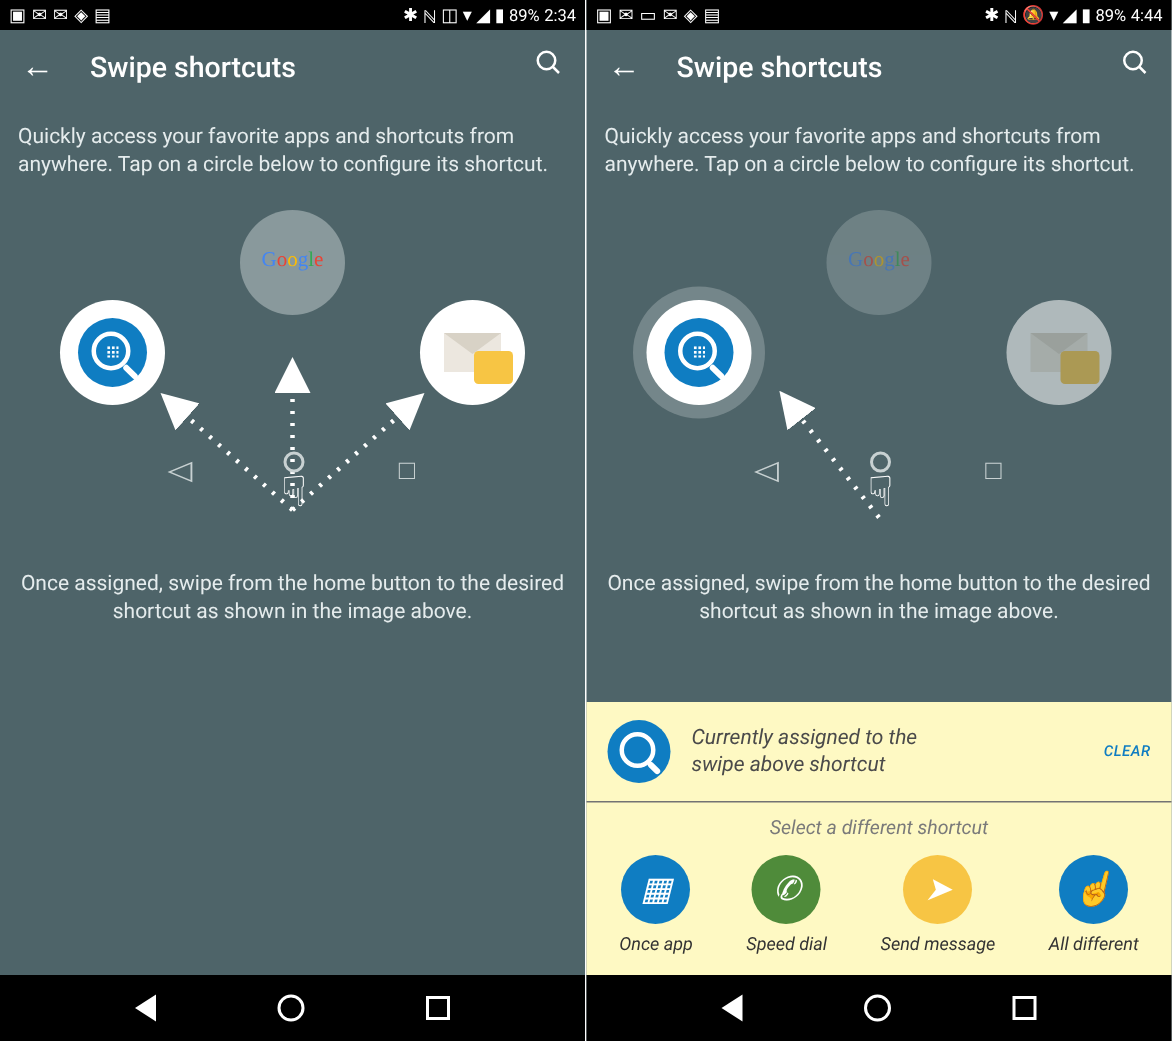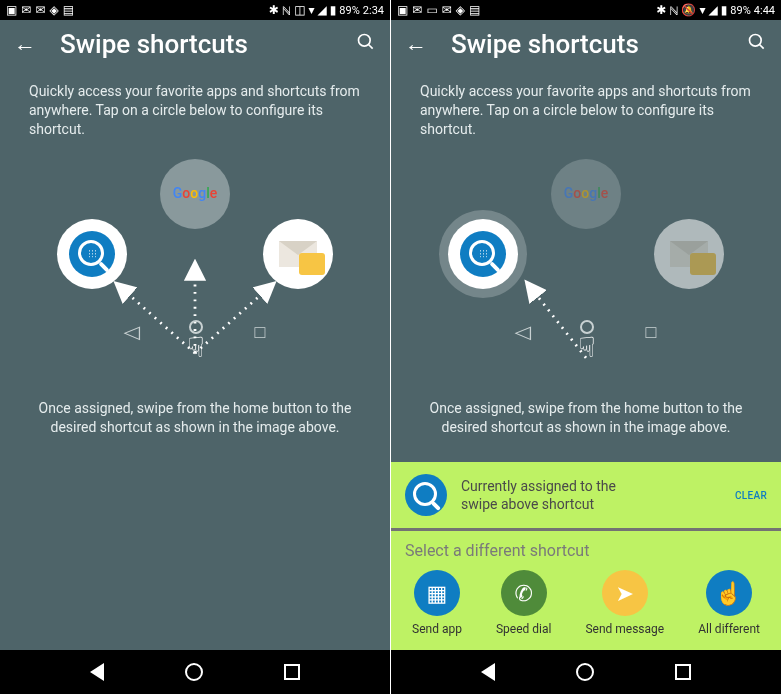--- a/index.html
+++ b/index.html
@@ -4,25 +4,25 @@
 <style>
   * { box-sizing: border-box; margin: 0; padding: 0; }
   body { font-family: Roboto, Arial, sans-serif; background: #fff; width: 782px; height: 694px; display: flex; gap: 1px; }
   .phone { width: 390px; height: 694px; background: #4e6469; display: flex; flex-direction: column; position: relative; }
   .status-bar { height: 20px; background: #000; color: #fff; font-size: 11px; display: flex; align-items: center; justify-content: space-between; padding: 0 6px; }
   .status-left { display: flex; gap: 4px; }
   .status-right { display: flex; gap: 3px; align-items: center; }
   .status-icon { font-size: 12px; }
   .app-bar { height: 48px; display: flex; align-items: center; padding: 0 14px; color: #fff; }
   .back-arrow { font-size: 22px; margin-right: 24px; }
-  .app-title { font-size: 26px; font-weight: 500; flex: 1; }
+  .app-title { font-size: 19px; font-weight: 500; flex: 1; }
   .search-ic { font-size: 20px; }
-  .content { flex: 1; padding: 14px 29px; color: #e5eced; font-size: 14px; line-height: 1.35; position: relative; overflow: hidden; }
+  .content { flex: 1; padding: 14px 12px; color: #e5eced; font-size: 14px; line-height: 1.35; position: relative; overflow: hidden; }
   .desc { margin-bottom: 20px; }
-  .illus { position: relative; height: 240px; }
+  .illus { position: relative; height: 240px; font-family: Liberation Serif, serif; }
   .circle { position: absolute; width: 70px; height: 70px; border-radius: 50%; display: flex; align-items: center; justify-content: center; }
   .c-google { top: 0; left: 50%; transform: translateX(-50%); background: #89999c; }
   .c-search { top: 60px; left: 28px; background: #fff; }
   .c-mail { top: 60px; right: 28px; background: #fff; }
   .c-search.dim, .c-mail.dim, .c-google.dim { opacity: 0.55; }
   .c-search.selected { box-shadow: 0 0 0 9px rgba(255,255,255,0.22); }
   .google-text { font-size: 14px; font-weight: 500; }
   .google-text .g1{color:#4285F4}.google-text .g2{color:#EA4335}.google-text .g3{color:#FBBC05}.google-text .g4{color:#4285F4}.google-text .g5{color:#34A853}.google-text .g6{color:#EA4335}
   .bb-search { width: 46px; height: 46px; background: #0f7dc2; border-radius: 50%; position: relative; }
   .bb-search::before { content:''; position:absolute; width:20px; height:20px; border:3px solid #fff; border-radius:50%; top:9px; left:9px;}
@@ -30,28 +30,28 @@
   .bb-dots { position:absolute; width:8px; height:8px; top:50%; left:50%; transform:translate(-50%,-58%); background-image: radial-gradient(#fff 1px, transparent 1px); background-size:3px 3px;}
   .mail-env { width:38px; height:26px; background:#ece7df; position:relative; }
   .mail-env::before{content:'';position:absolute;top:0;left:0;right:0;border-left:19px solid transparent;border-right:19px solid transparent;border-top:14px solid #d8d2c6;}
   .mail-badge{position:absolute;right:-8px;bottom:-8px;width:26px;height:22px;background:#f7c544;border-radius:3px;}
   .nav-row { position: absolute; bottom: 54px; left: 0; right: 0; display:flex; justify-content:space-around; padding:0 70px;}
   .nav-shape { color:#c8d1d2; font-size:18px; }
   .nav-shape.tri { transform: scaleX(1.2); }
   .home-o { width:14px; height:14px; border:2px solid #c8d1d2; border-radius:50%; display:inline-block;}
   .pointer-hand { position:absolute; bottom:32px; left:50%; transform:translateX(-44%); color:#fff; font-size:28px;}
   .desc2 { position: relative; margin-top: 0; text-align: center; }
-  .bottom-panel { background:#bef264; color:#4a4a4a; }
+  .bottom-panel { background:#fef9c3; color:#4a4a4a;font-style:italic; }
   .assigned-row { display:flex; align-items:center; padding:12px 14px; font-size:14px; }
   .assigned-ic { width:42px; height:42px; border-radius:50%; background:#0f7dc2; margin-right:14px; position:relative;}
   .assigned-ic::before { content:''; position:absolute; width:18px; height:18px; border:3px solid #fff; border-radius:50%; top:8px; left:8px;}
   .assigned-ic::after { content:''; position:absolute; width:10px; height:4px; background:#fff; transform:rotate(45deg); bottom:8px; right:6px; border-radius:2px;}
   .assigned-text { flex:1; line-height:1.3; }
   .clear-btn { color:#0f7dc2; font-weight:500; font-size:10px; letter-spacing:0.3px; }
-  .sel-diff { padding:10px 14px 6px; font-size:16px; color:#7a7a7a; border-top:3px solid #737373;}
+  .sel-diff { padding:10px 14px 6px; font-size:13px; color:#7a7a7a; border-top:1px solid #737373;text-align:center;}
   .options-row { display:flex; justify-content:space-around; padding:4px 4px 14px; }
   .opt { display:flex; flex-direction:column; align-items:center; gap:6px; font-size:12px; color:#333; }
   .opt-ic { width:46px; height:46px; border-radius:50%; display:flex; align-items:center; justify-content:center; color:#fff; font-size:22px;}
   .ic-open{background:#0f7dc2}.ic-dial{background:#4f8b3a}.ic-msg{background:#f7c544}.ic-all{background:#0f7dc2}
   .nav-bar { height:44px; background:#000; display:flex; align-items:center; justify-content:space-around; color:#fff; padding:0 50px;}
   .nav-bar .tri{width:0;height:0;border-top:9px solid transparent;border-bottom:9px solid transparent;border-right:14px solid #fff;}
   .nav-bar .circ{width:18px;height:18px;border:2px solid #fff;border-radius:50%;}
   .nav-bar .sq{width:16px;height:16px;border:2px solid #fff;}
   svg.arrows { position:absolute; top:0; left:0; width:100%; height:100%; pointer-events:none; }
 </style>
@@ -200,21 +200,21 @@
       <div class="assigned-text">
         <div>Currently assigned to the</div>
         <div>swipe above shortcut</div>
       </div>
       <span class="clear-btn">CLEAR</span>
     </div>
     <div class="sel-diff">Select a different shortcut</div>
     <div class="options-row">
       <div class="opt">
         <div class="opt-ic ic-open">▦</div>
-        <span>Send app</span>
+        <span>Once app</span>
       </div>
       <div class="opt">
         <div class="opt-ic ic-dial">✆</div>
         <span>Speed dial</span>
       </div>
       <div class="opt">
         <div class="opt-ic ic-msg">➤</div>
         <span>Send message</span>
       </div>
       <div class="opt">

